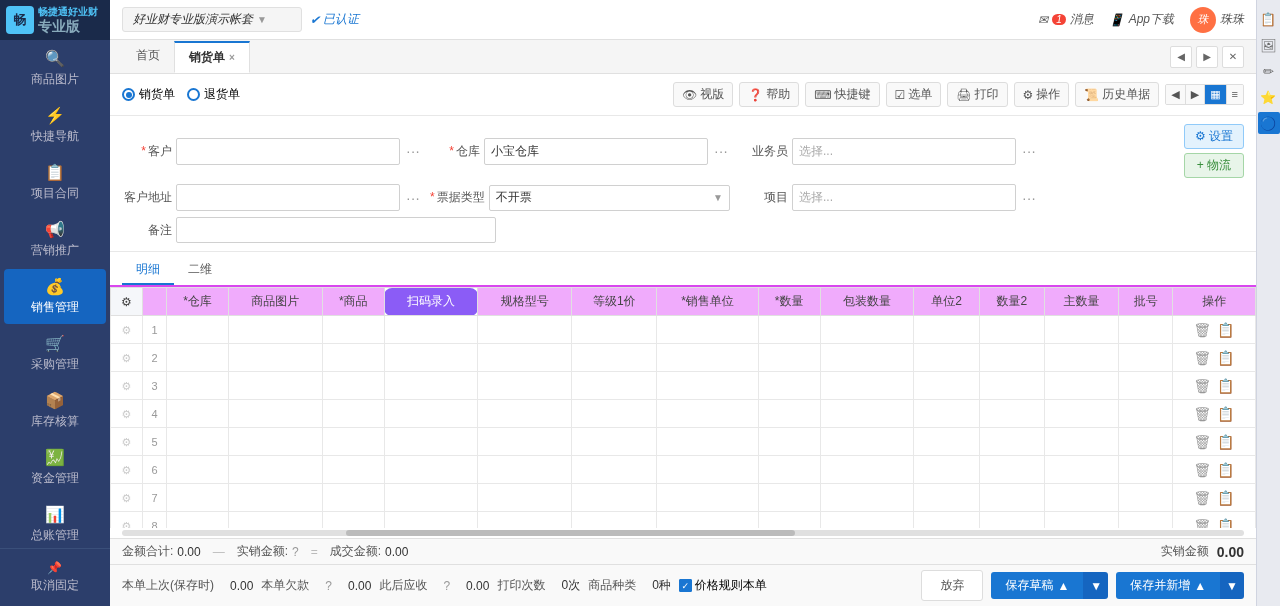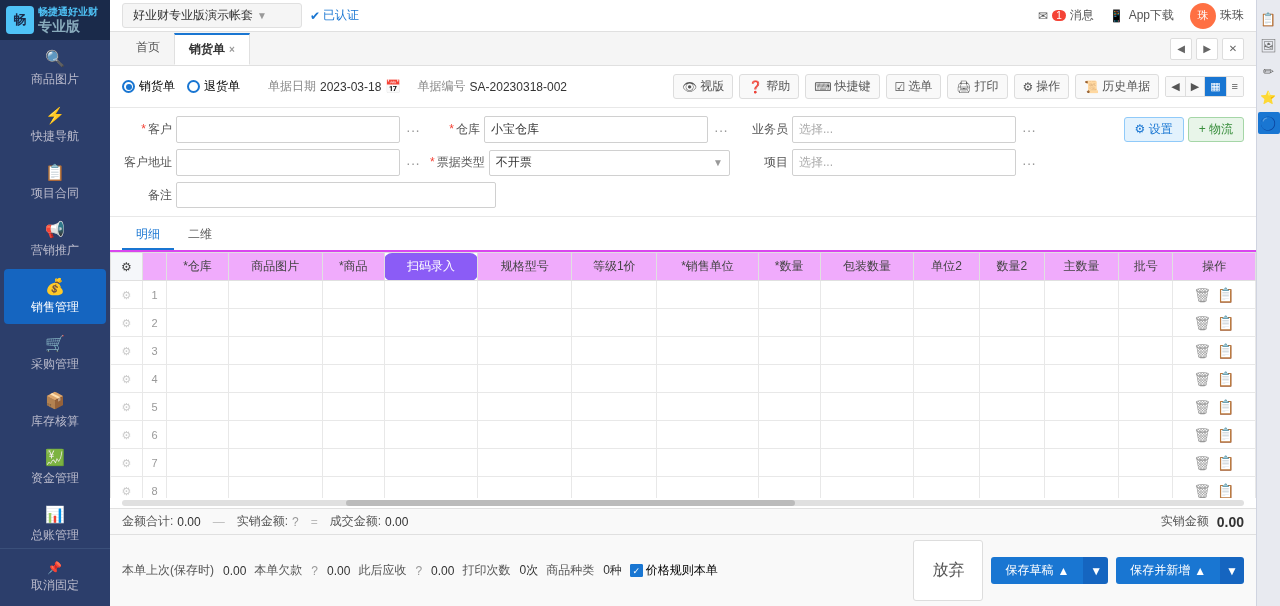--- a/index.html
+++ b/index.html
@@ -13,21 +13,21 @@
     .sidebar-item { display: flex; flex-direction: column; align-items: center; padding: 8px 4px; color: #bbc; cursor: pointer; font-size: 11px; gap: 3px; border-radius: 4px; margin: 1px 4px; }
     .sidebar-item.active { background: #1565c0; color: #fff; }
     .sidebar-item-icon { font-size: 16px; }
     .sidebar-bottom { padding: 6px 4px; border-top: 1px solid #3a4f7a; }
     .sidebar-bottom-item { display: flex; flex-direction: column; align-items: center; padding: 6px 4px; color: #bbc; cursor: pointer; font-size: 11px; gap: 2px; }
 
     
     .main { flex: 1; display: flex; flex-direction: column; height: 606px; overflow: hidden; }
 
     
-    .topbar { background: #fff; height: 32px; display: flex; align-items: center; padding: 0 12px; border-bottom: 1px solid #e0e0e0; justify-content: space-between; }
+    .topbar { background: #fff; height: 40px; display: flex; align-items: center; padding: 0 12px; border-bottom: 1px solid #e0e0e0; justify-content: space-between; font-style: italic; }
     .topbar-left { display: flex; align-items: center; gap: 8px; }
     .topbar-company { background: #f5f5f5; border: 1px solid #e0e0e0; border-radius: 3px; padding: 3px 10px; font-size: 12px; color: #333; display: flex; align-items: center; gap: 4px; cursor: pointer; min-width: 180px; }
     .topbar-certified { color: #1976d2; font-size: 12px; display: flex; align-items: center; gap: 3px; }
     .topbar-right { display: flex; align-items: center; gap: 16px; }
     .topbar-action { display: flex; align-items: center; gap: 4px; color: #555; cursor: pointer; font-size: 12px; }
     .user-avatar { width: 26px; height: 26px; background: #ff7043; border-radius: 50%; display: flex; align-items: center; justify-content: center; color: #fff; font-size: 11px; }
 
     
     .tabbar { background: #f5f5f5; height: 34px; display: flex; align-items: center; padding: 0 12px; border-bottom: 1px solid #e0e0e0; gap: 0; }
     .tab { padding: 6px 14px; font-size: 12px; color: #555; cursor: pointer; border-bottom: 2px solid transparent; display: flex; align-items: center; gap: 4px; }
@@ -95,24 +95,24 @@
     .bottom-summary { display: flex; align-items: center; gap: 12px; flex: 1; }
     .summary-item { display: flex; align-items: center; gap: 4px; color: #555; }
     .summary-value { color: #333; font-weight: 500; }
     .summary-sep { color: #bbb; }
     .bottom-actions { margin-left: auto; display: flex; align-items: center; gap: 8px; }
     .realized-label { color: #555; }
     .realized-value { font-weight: bold; color: #333; font-size: 14px; }
 
     
     .footer-bar { background: #f9f9f9; border-top: 1px solid #e0e0e0; padding: 5px 12px; display: flex; align-items: center; gap: 8px; }
-    .footer-item { display: flex; align-items: center; gap: 9px; color: #555; white-space: nowrap; }
+    .footer-item { display: flex; align-items: center; gap: 16px; color: #555; white-space: nowrap; }
     .footer-value { color: #333; font-weight: 500; }
     .footer-right { margin-left: auto; display: flex; align-items: center; gap: 8px; }
-    .btn-abandon { padding: 19px 18px; background: #fff; border: 1px solid #ddd; border-radius: 3px; color: #555; cursor: pointer; font-size: 16px; }
+    .btn-abandon { padding: 6px 18px; background: #fff; border: 1px solid #ddd; border-radius: 3px; color: #555; cursor: pointer; font-size: 12px; }
     .btn-save-draft { padding: 5px 14px; background: #1976d2; color: #fff; border: none; border-radius: 3px 0 0 3px; cursor: pointer; font-size: 12px; display: flex; align-items: center; gap: 4px; }
     .btn-save-dropdown { padding: 5px 6px; background: #1565c0; color: #fff; border: none; border-radius: 0 3px 3px 0; cursor: pointer; border-left: 1px solid #1565c0; }
     .btn-save-new { padding: 5px 14px; background: #1976d2; color: #fff; border: none; border-radius: 3px 0 0 3px; cursor: pointer; font-size: 12px; display: flex; align-items: center; gap: 4px; }
     .btn-save-new-dropdown { padding: 5px 6px; background: #1565c0; color: #fff; border: none; border-radius: 0 3px 3px 0; cursor: pointer; }
     .checkbox-item { display: flex; align-items: center; gap: 3px; }
     .checkbox-box { width: 13px; height: 13px; border: 1px solid #1976d2; background: #1976d2; display: flex; align-items: center; justify-content: center; color: #fff; font-size: 9px; border-radius: 1px; }
 
     
     .right-sidebar { width: 24px; background: #e8eaf0; border-left: 1px solid #d0d4e0; display: flex; flex-direction: column; align-items: center; padding: 8px 0; gap: 4px; }
     .right-icon { width: 22px; height: 22px; display: flex; align-items: center; justify-content: center; color: #666; font-size: 13px; cursor: pointer; border-radius: 2px; }
@@ -230,31 +230,20 @@
       <div class="radio-group">
         <div class="radio-item">
           <div class="radio-dot checked"></div>
           <span>销货单</span>
         </div>
         <div class="radio-item">
           <div class="radio-dot"></div>
           <span>退货单</span>
         </div>
       </div>
-      <div class="form-meta">
-        <div class="meta-item">
-          <span class="meta-label">单据日期</span>
-          <span class="meta-value">2023-03-18</span>
-          <span class="meta-icon">📅</span>
-        </div>
-        <div class="meta-item">
-          <span class="meta-label">单据编号</span>
-          <span class="meta-value">SA-20230318-002</span>
-        </div>
-      </div>
       <div class="toolbar-btns">
         <div class="toolbar-btn">
           <span>👁</span>
           <span>视版</span>
         </div>
         <div class="toolbar-btn">
           <span>❓</span>
           <span>帮助</span>
         </div>
         <div class="toolbar-btn">
@@ -296,21 +285,21 @@
         <div class="field-group">
           <span class="field-label required">仓库</span>
           <div class="field-input">小宝仓库</div>
           <span class="field-dots">···</span>
         </div>
         <div class="field-group">
           <span class="field-label">业务员</span>
           <div class="field-input empty">选择...</div>
           <span class="field-dots">···</span>
         </div>
-        <div style="margin-left:auto;display:flex;flex-direction:row;gap:4px;">
+        <div style="margin-left:auto;display:flex;flex-direction:column;gap:4px;">
           <button class="side-btn side-btn-primary">⚙ 设置</button>
           <button class="side-btn side-btn-secondary">+ 物流</button>
         </div>
       </div>
       <div class="form-row">
         <div class="field-group">
           <span class="field-label">客户地址</span>
           <div class="field-input empty"></div>
           <span class="field-dots">···</span>
         </div>

